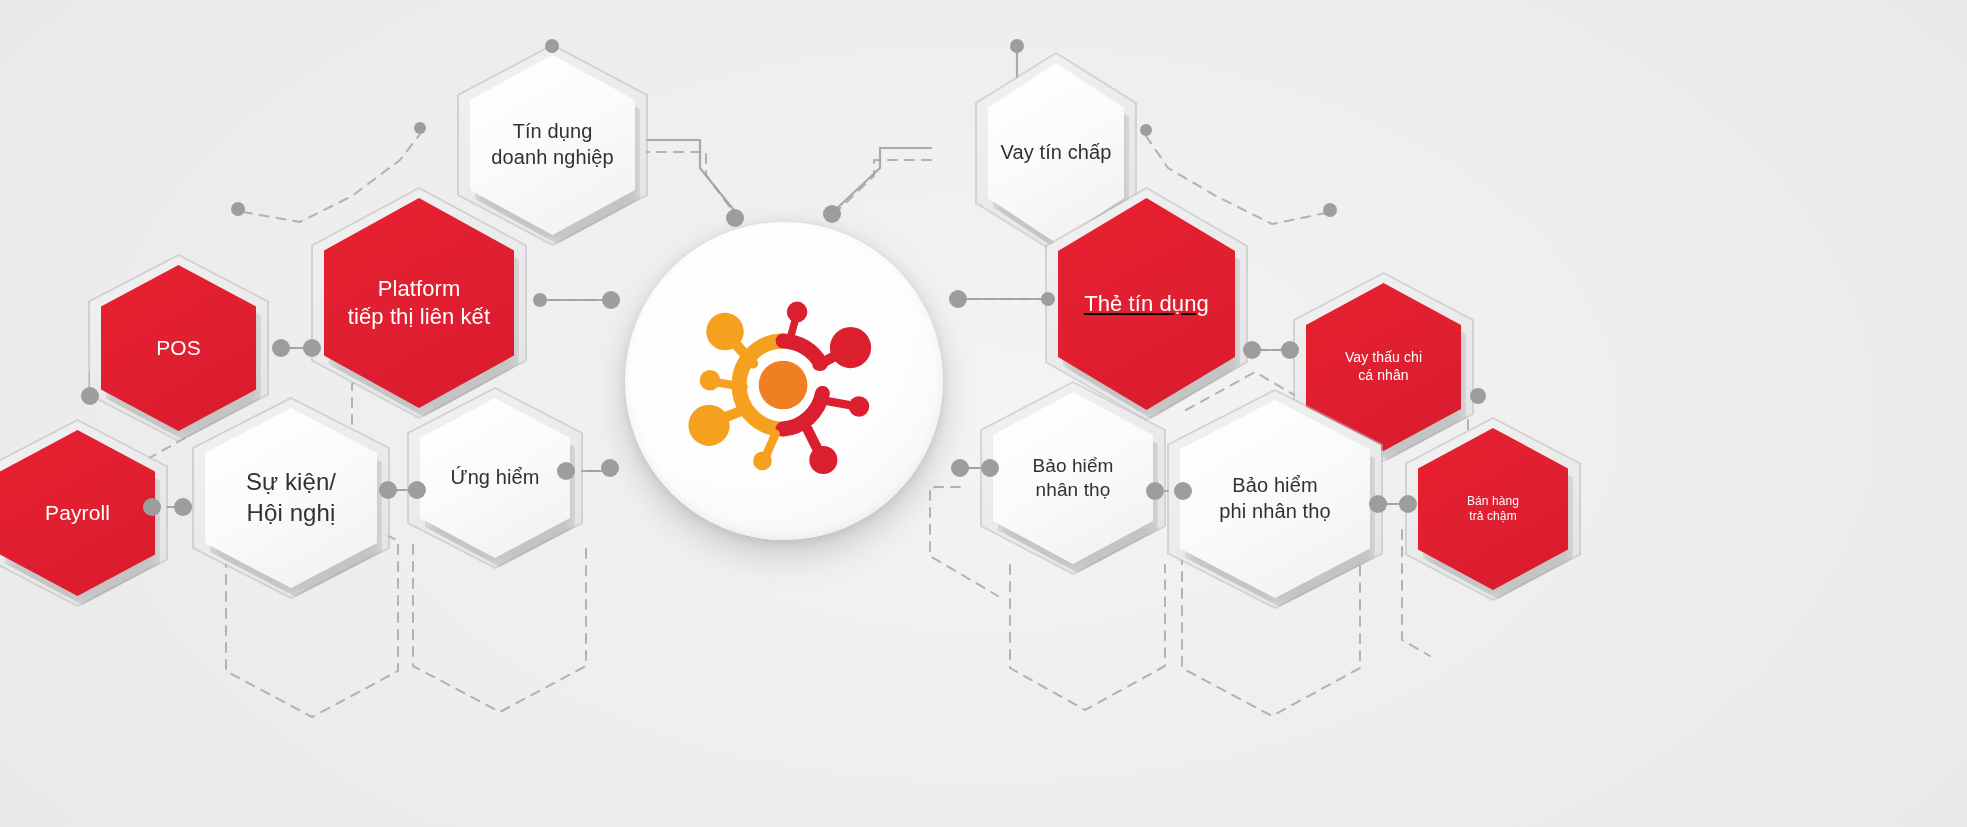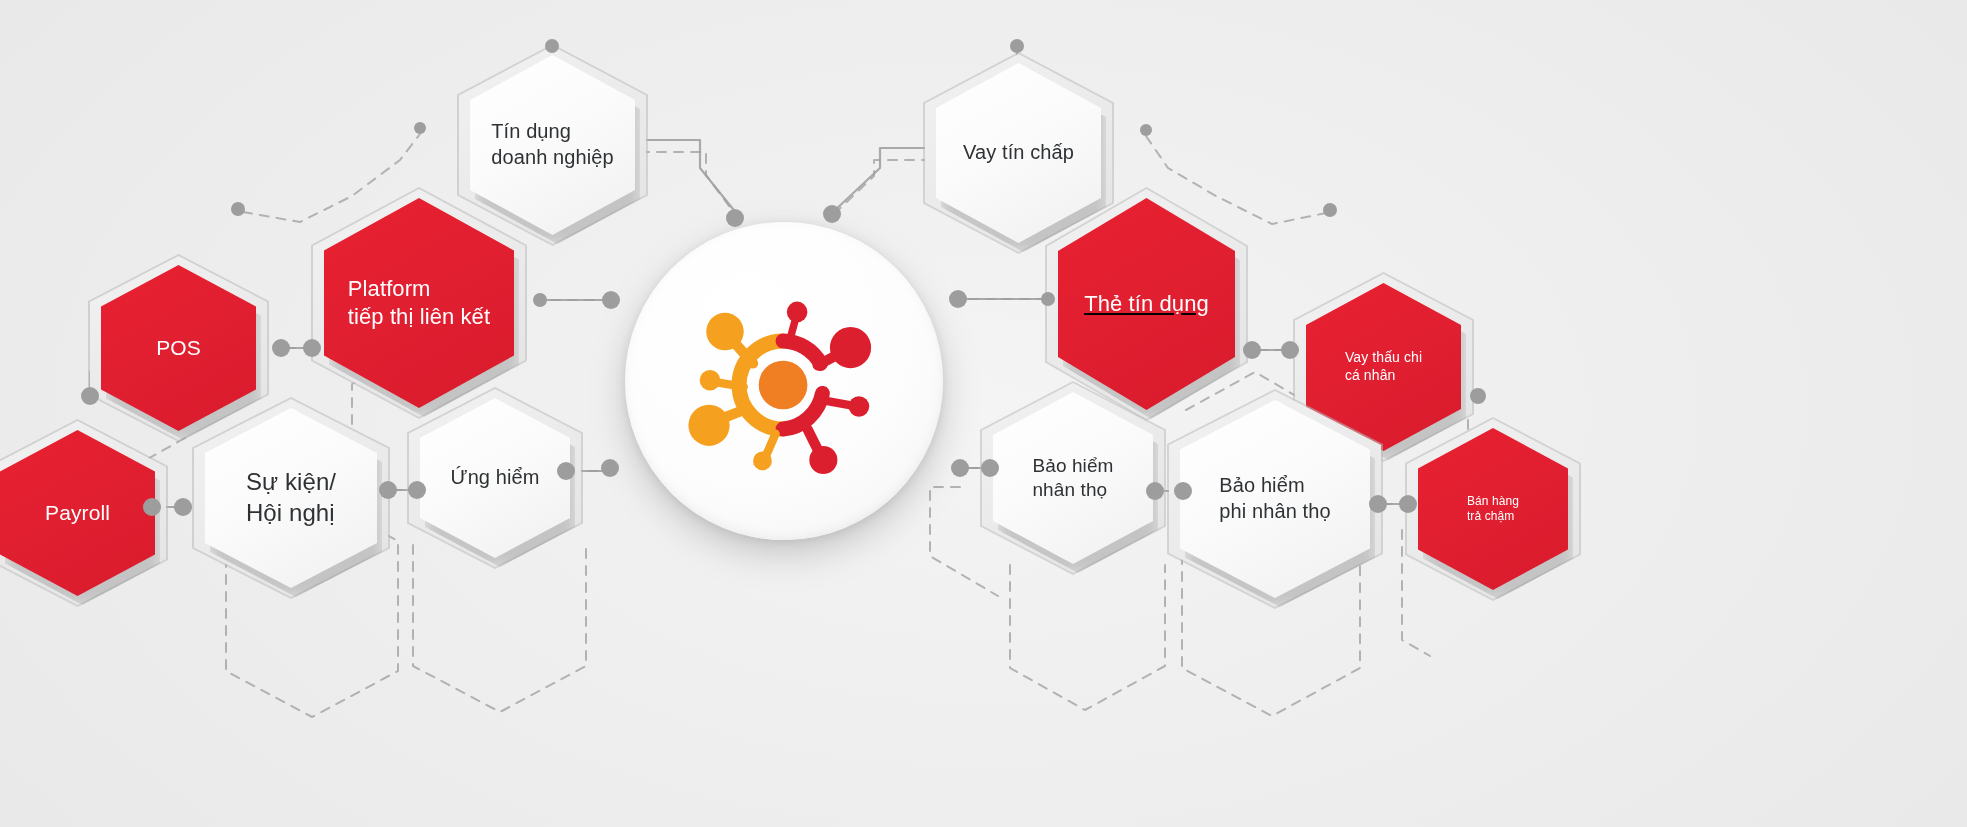--- a/index.html
+++ b/index.html
@@ -31,21 +31,21 @@
     height: 827px;
     pointer-events: none;
   }
 
   
   .hex {
     position: absolute;
     display: flex;
     align-items: center;
     justify-content: center;
-    text-align: left;
+    text-align: center;
     box-sizing: border-box;
   }
   .hex .shape {
     position: absolute;
     left: 0; top: 0;
     width: 100%;
     height: 100%;
     clip-path: polygon(50% 0%, 100% 25%, 100% 75%, 50% 100%, 0% 75%, 0% 25%);
   }
   
@@ -260,21 +260,21 @@
 tiếp thị liên kết</div>
       </div>
       <div class="hex white" style="left: 470px; top: 55px; width: 165px; height: 180px;">
         <div class="ring"></div>
         <div class="ring-inner"></div>
         <div class="shadow"></div>
         <div class="shape face"></div>
         <div class="label" style="font-size: 20px;">Tín dụng
 doanh nghiệp</div>
       </div>
-      <div class="hex white" style="left: 936px; top: 63px; width: 165px; height: 180px;">
+      <div class="hex white" style="left: 988px; top: 63px; width: 136px; height: 180px;">
         <div class="ring"></div>
         <div class="ring-inner"></div>
         <div class="shadow"></div>
         <div class="shape face"></div>
         <div class="label" style="font-size: 20px;">Vay tín chấp</div>
       </div>
       <div class="hex red" style="left: 1058px; top: 198px; width: 177px; height: 212px; text-decoration: underline;">
         <div class="ring"></div>
         <div class="ring-inner"></div>
         <div class="shadow"></div>

